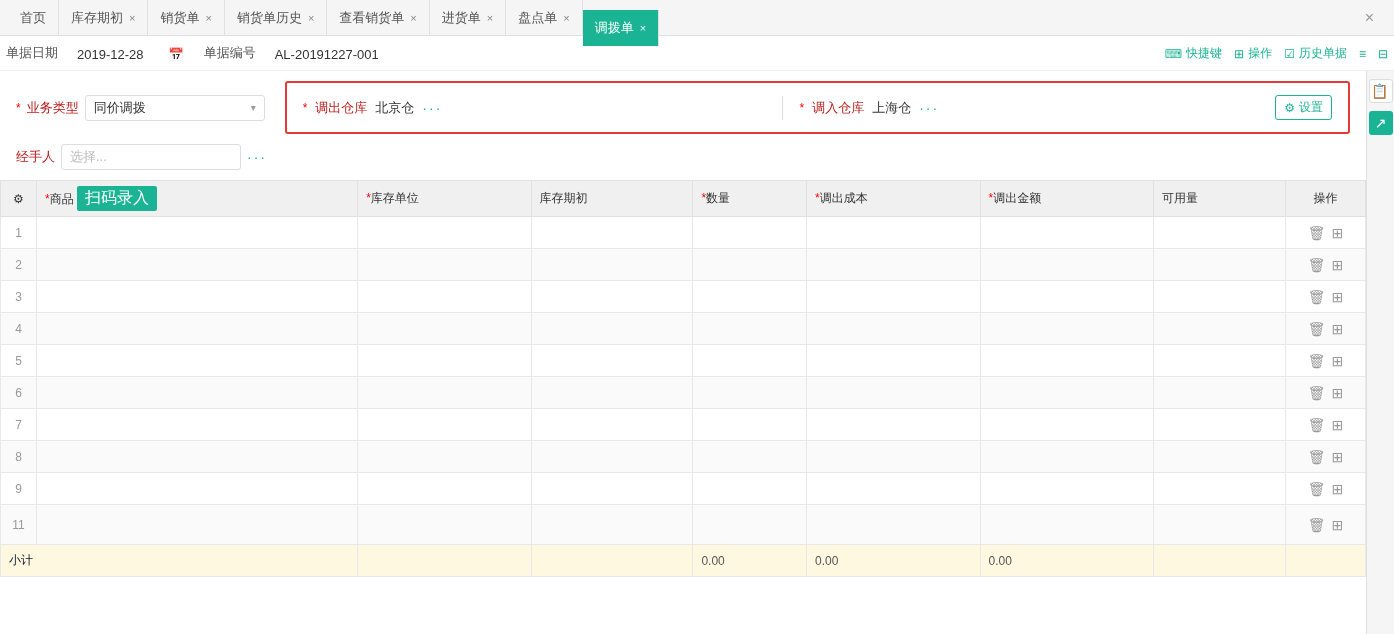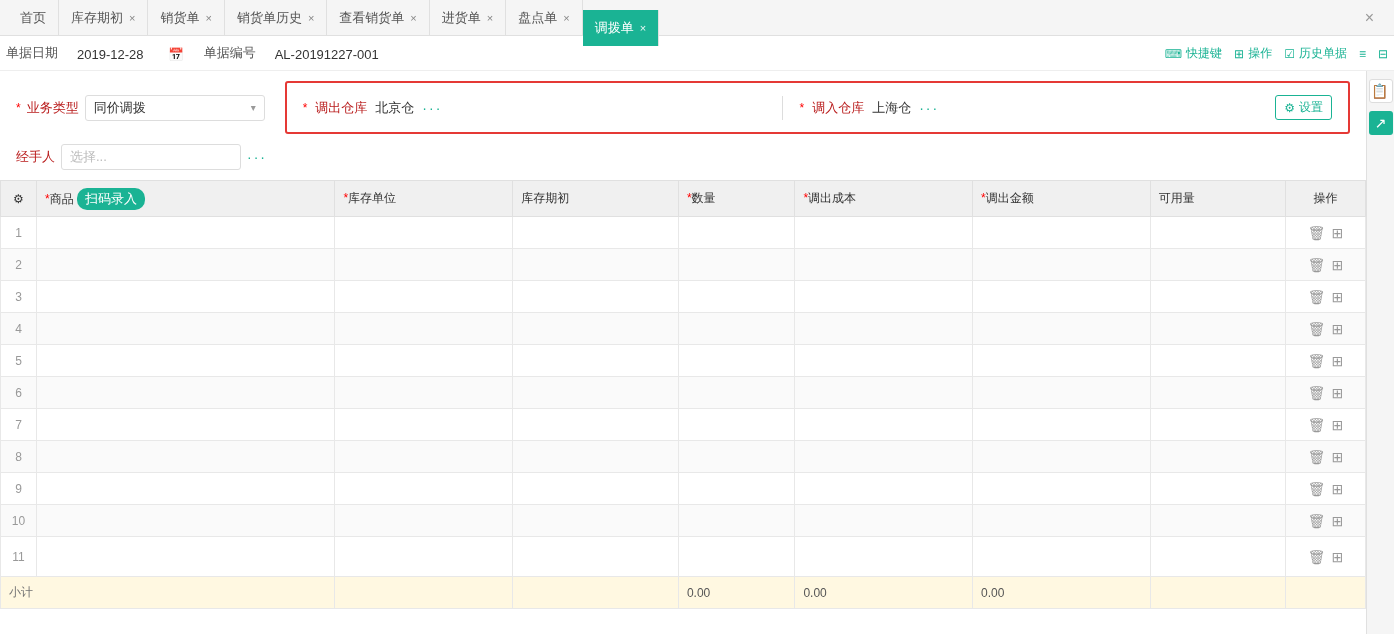--- a/index.html
+++ b/index.html
@@ -175,23 +175,23 @@
       font-size: 12px;
       color: #555;
     }
     .row-num { color: #999; text-align: center; width: 32px; }
     .col-ops { width: 80px; text-align: center; }
     .op-icon { color: #999; cursor: pointer; font-size: 14px; margin: 0 3px; }
     .scan-btn {
       background: #1ab394;
       color: #fff;
       border: none;
-      border-radius: 10px;
+      border-radius: 2px;
       padding: 2px 8px;
-      font-size: 13px;
+      font-size: 16px;
       cursor: pointer;
     }
 
     
     .right-sidebar {
       width: 28px;
       background: #f5f5f5;
       border-left: 1px solid #e0e0e0;
       display: flex;
       flex-direction: column;
@@ -463,46 +463,35 @@
                 <td class="row-num">9</td>
                 <td></td>
                 <td></td>
                 <td></td>
                 <td></td>
                 <td></td>
                 <td></td>
                 <td></td>
                 <td class="col-ops"><span class="op-icon">🗑</span><span class="op-icon">⊞</span></td>
               </tr>
-            <tr>
-                <td class="row-num">10</td>
-                <td></td>
-                <td></td>
-                <td></td>
-                <td></td>
-                <td></td>
-                <td></td>
-                <td></td>
-                <td class="col-ops"><span class="op-icon">🗑</span><span class="op-icon">⊞</span></td>
-              </tr>
 
             <tr style="height:40px;">
                 <td class="row-num">11</td>
                 <td></td>
                 <td></td>
                 <td></td>
                 <td></td>
                 <td></td>
                 <td></td>
                 <td></td>
                 <td class="col-ops"><span class="op-icon">🗑</span><span class="op-icon">⊞</span></td>
               </tr>
 
             <tr class="subtotal-row">
-              <td colspan="2" style="color:#737373; padding-left:8px;">小计</td>
+              <td colspan="2" style="color:#0f172a; padding-left:8px;">小计</td>
               <td></td>
               <td></td>
               <td>0.00</td>
               <td>0.00</td>
               <td>0.00</td>
               <td></td>
               <td></td>
             </tr>
           </tbody>
         </table>

